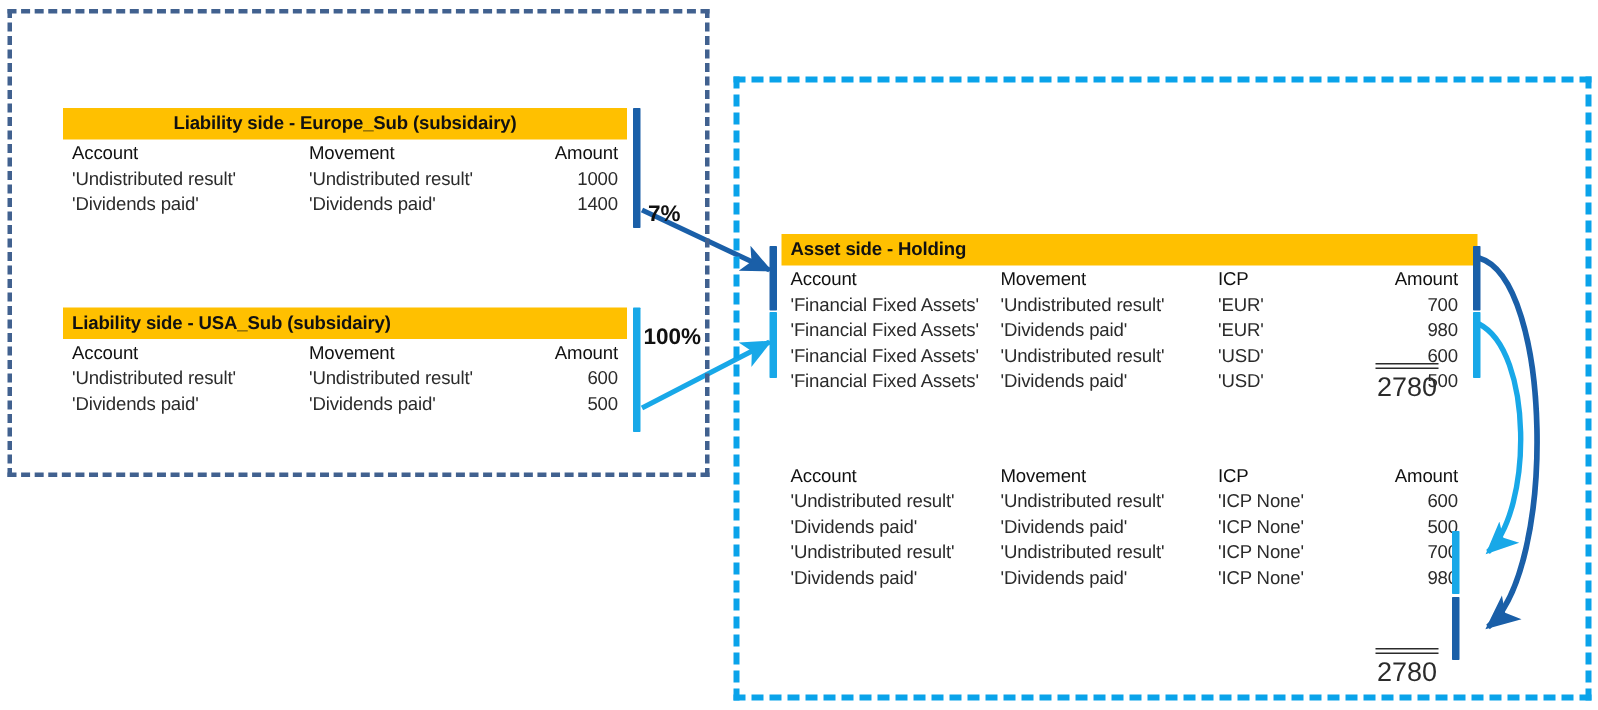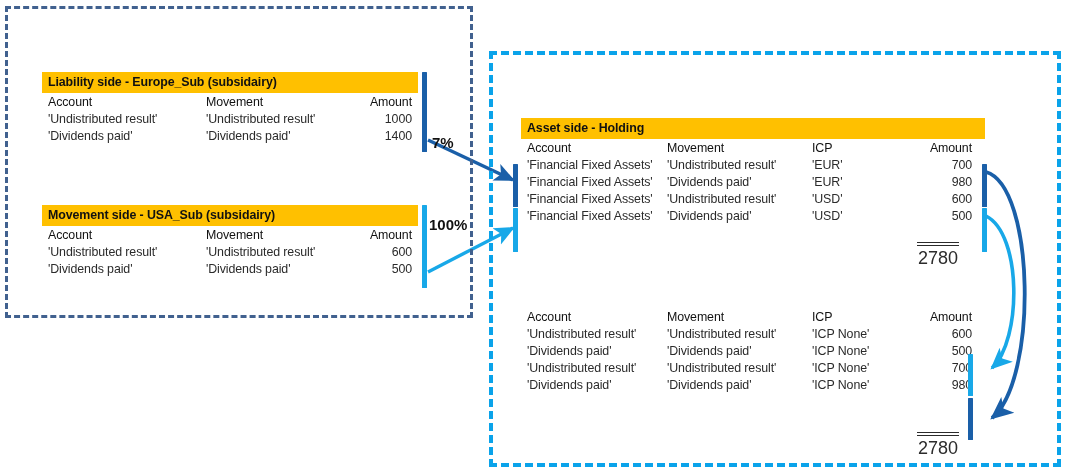--- a/index.html
+++ b/index.html
@@ -148,21 +148,21 @@
     <line x1="428" y1="272" x2="513" y2="228" stroke="#18A8E8" stroke-width="3.4" marker-end="url(#ah-light)"></line>
 
     <path d="M 986,172 C 1035,186 1038,380 992,418" fill="none" stroke="#1A5FA8" stroke-width="3.8" marker-end="url(#ah-dark)"></path>
 
     <path d="M 986,216 C 1022,234 1022,340 992,368" fill="none" stroke="#18A8E8" stroke-width="3.6" marker-end="url(#ah-light)"></path>
   </svg>
 
   <div class="ds-box input"></div>
 
   <div class="tbl t-input" style="left:42px; top:72px;">
-    <div class="tbl-header" style="width:376px;">Liability side - Europe_Sub (subsidairy)</div>
+    <div class="tbl-header" style="width:376px;text-align:center;">Liability side - Europe_Sub (subsidairy)</div>
     <table>
       <colgroup>
           <col class="c-acct">
           <col class="c-move">
           <col class="c-amt">
         </colgroup>
       <thead>
         <tr>
           <th>Account</th>
           <th>Movement</th>
@@ -180,21 +180,21 @@
           <td>'Dividends paid'</td>
           <td class="num">1400</td>
         </tr>
       </tbody>
     </table>
   </div>
   <div class="bar dark" style="left:422px; top:72px; height:80px;"></div>
   <div class="pct" style="left:432px; top:134px;">7%</div>
 
   <div class="tbl t-input" style="left:42px; top:205px;">
-    <div class="tbl-header" style="width:376px;">Movement side - USA_Sub (subsidairy)</div>
+    <div class="tbl-header" style="width:376px;">Liability side - USA_Sub (subsidairy)</div>
     <table>
       <colgroup>
           <col class="c-acct">
           <col class="c-move">
           <col class="c-amt">
         </colgroup>
       <thead>
         <tr>
           <th>Account</th>
           <th>Movement</th>
@@ -214,21 +214,21 @@
         </tr>
       </tbody>
     </table>
   </div>
   <div class="bar light" style="left:422px; top:205px; height:83px;"></div>
   <div class="pct" style="left:429px; top:216px;">100%</div>
 
   <div class="ds-box epu"></div>
 
   <div class="tbl t-epu" style="left:521px; top:118px;">
-    <div class="tbl-header" style="width:464px;">Asset side - Holding</div>
+    <div class="tbl-header" style="width:464px;margin-top:38px;">Asset side - Holding</div>
     <table>
       <colgroup>
           <col class="c-acct">
           <col class="c-move">
           <col class="c-icp">
           <col class="c-amt">
         </colgroup>
       <thead>
         <tr>
           <th>Account</th>

